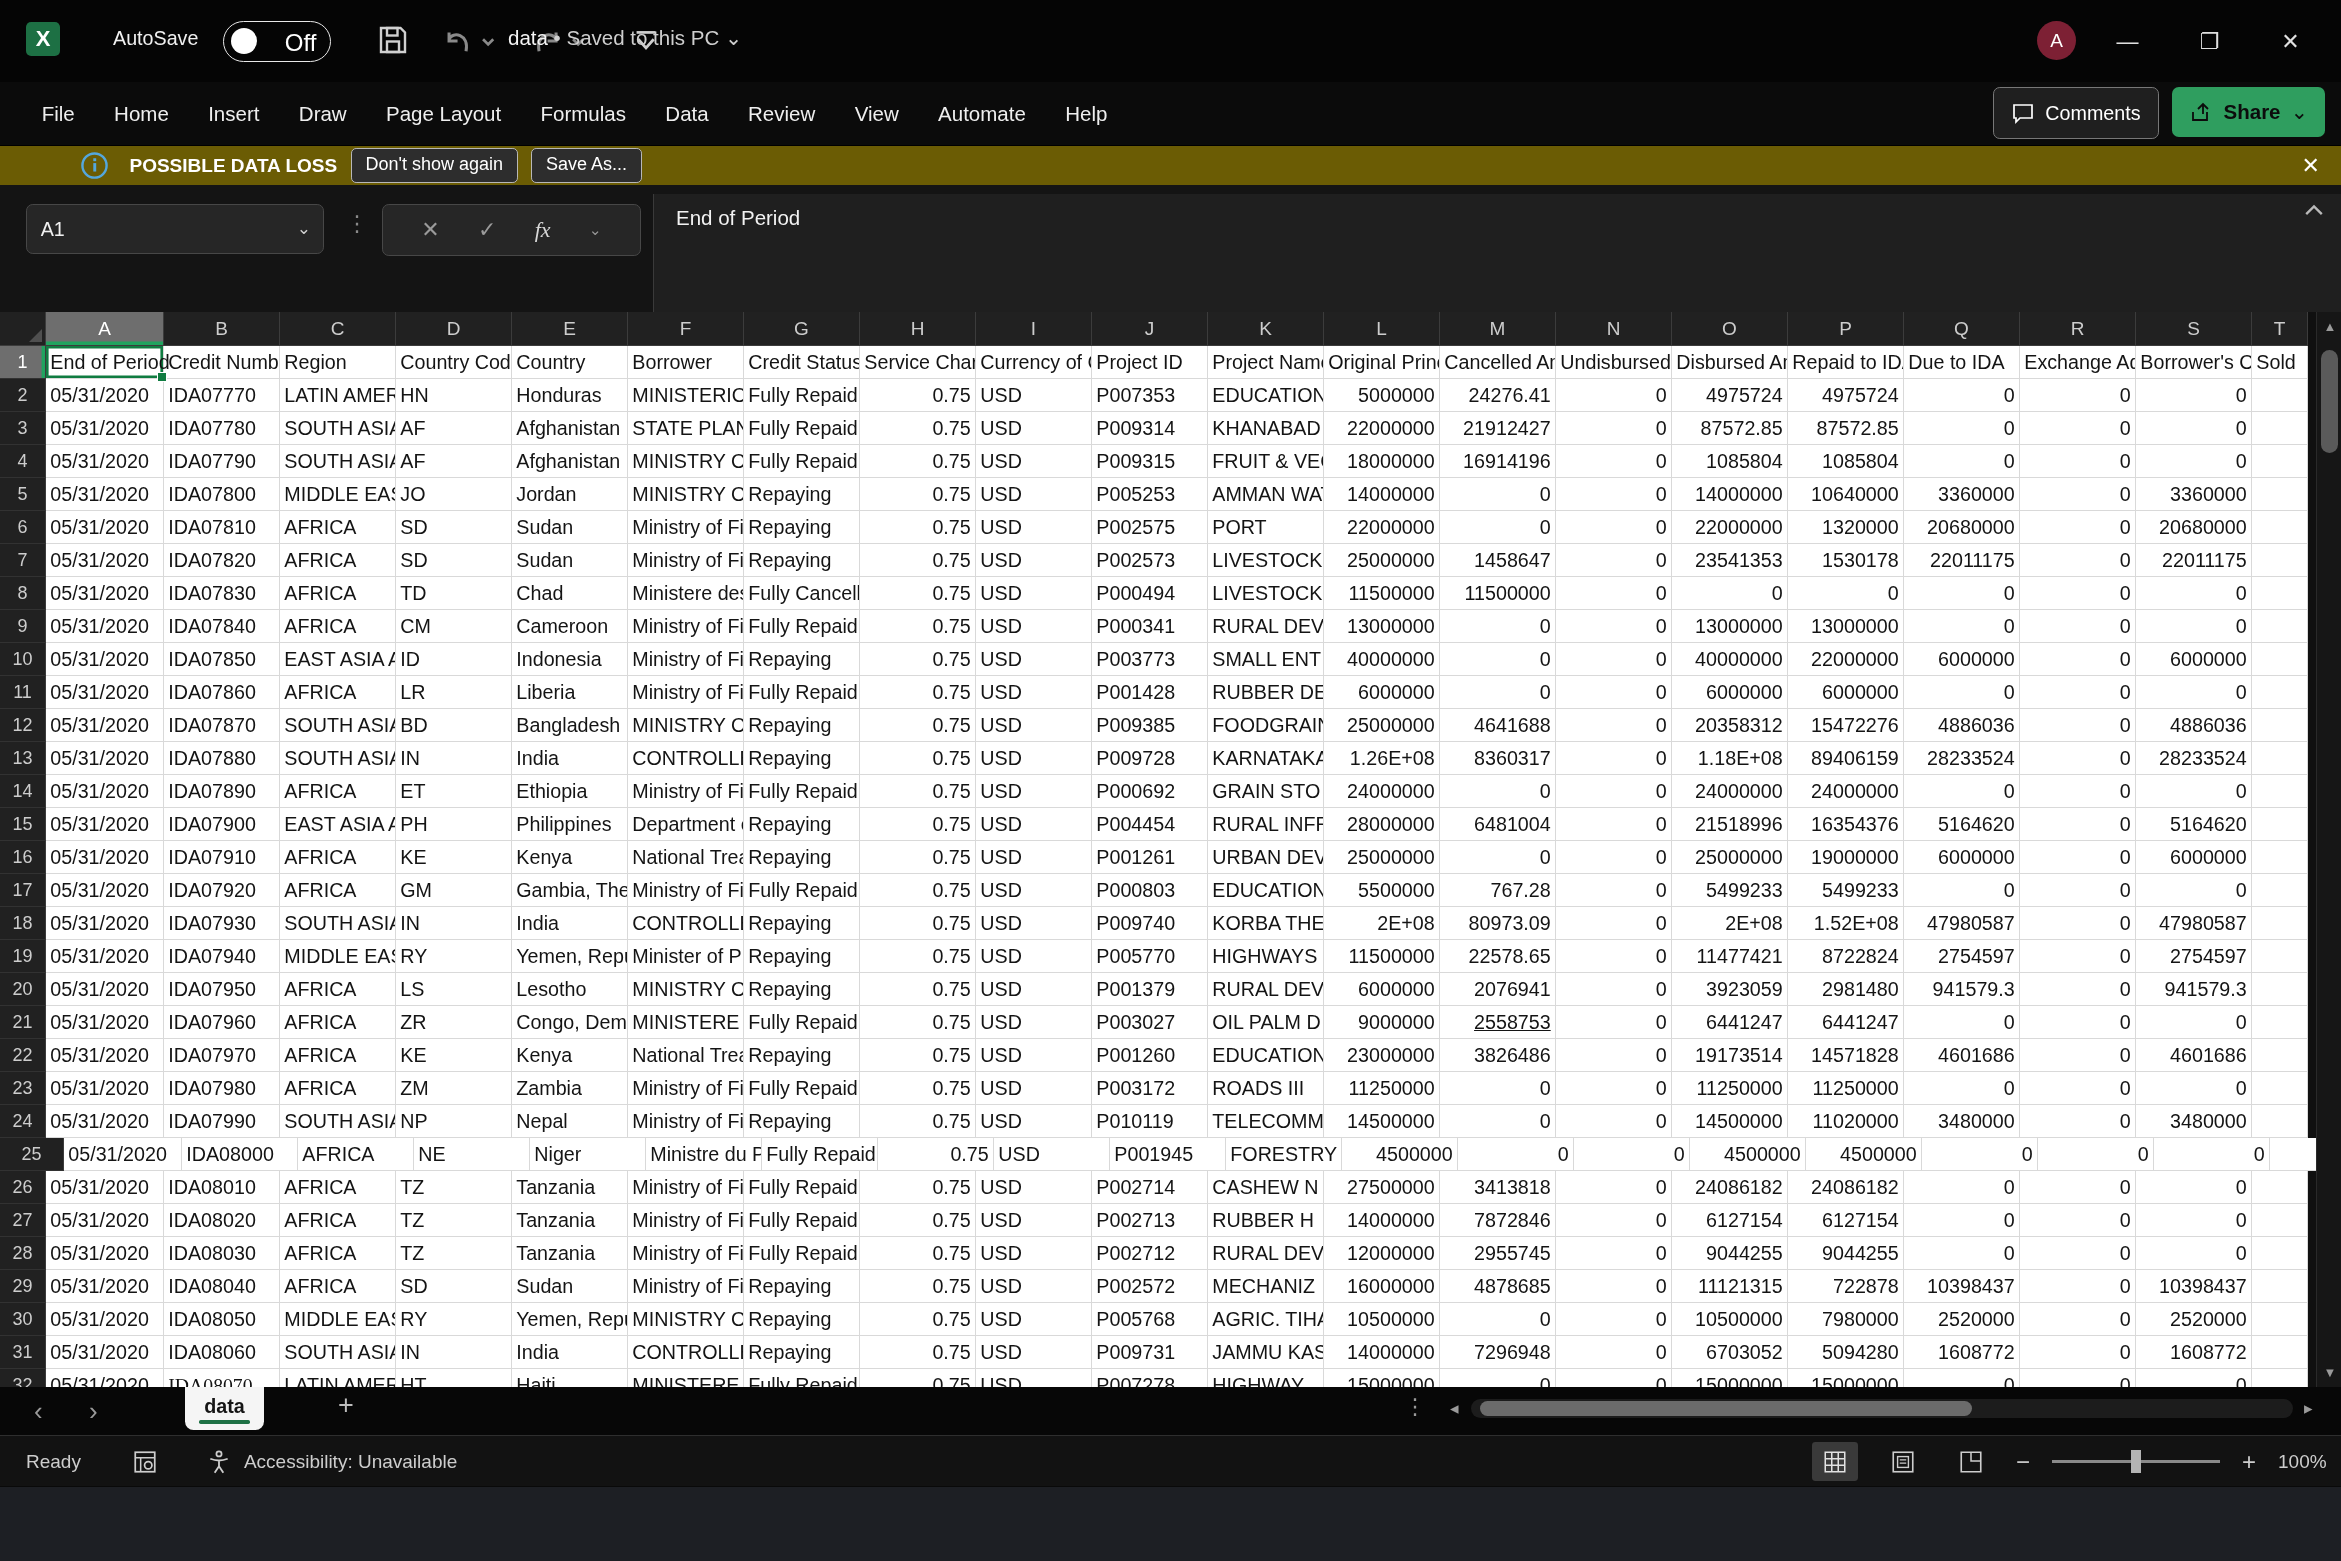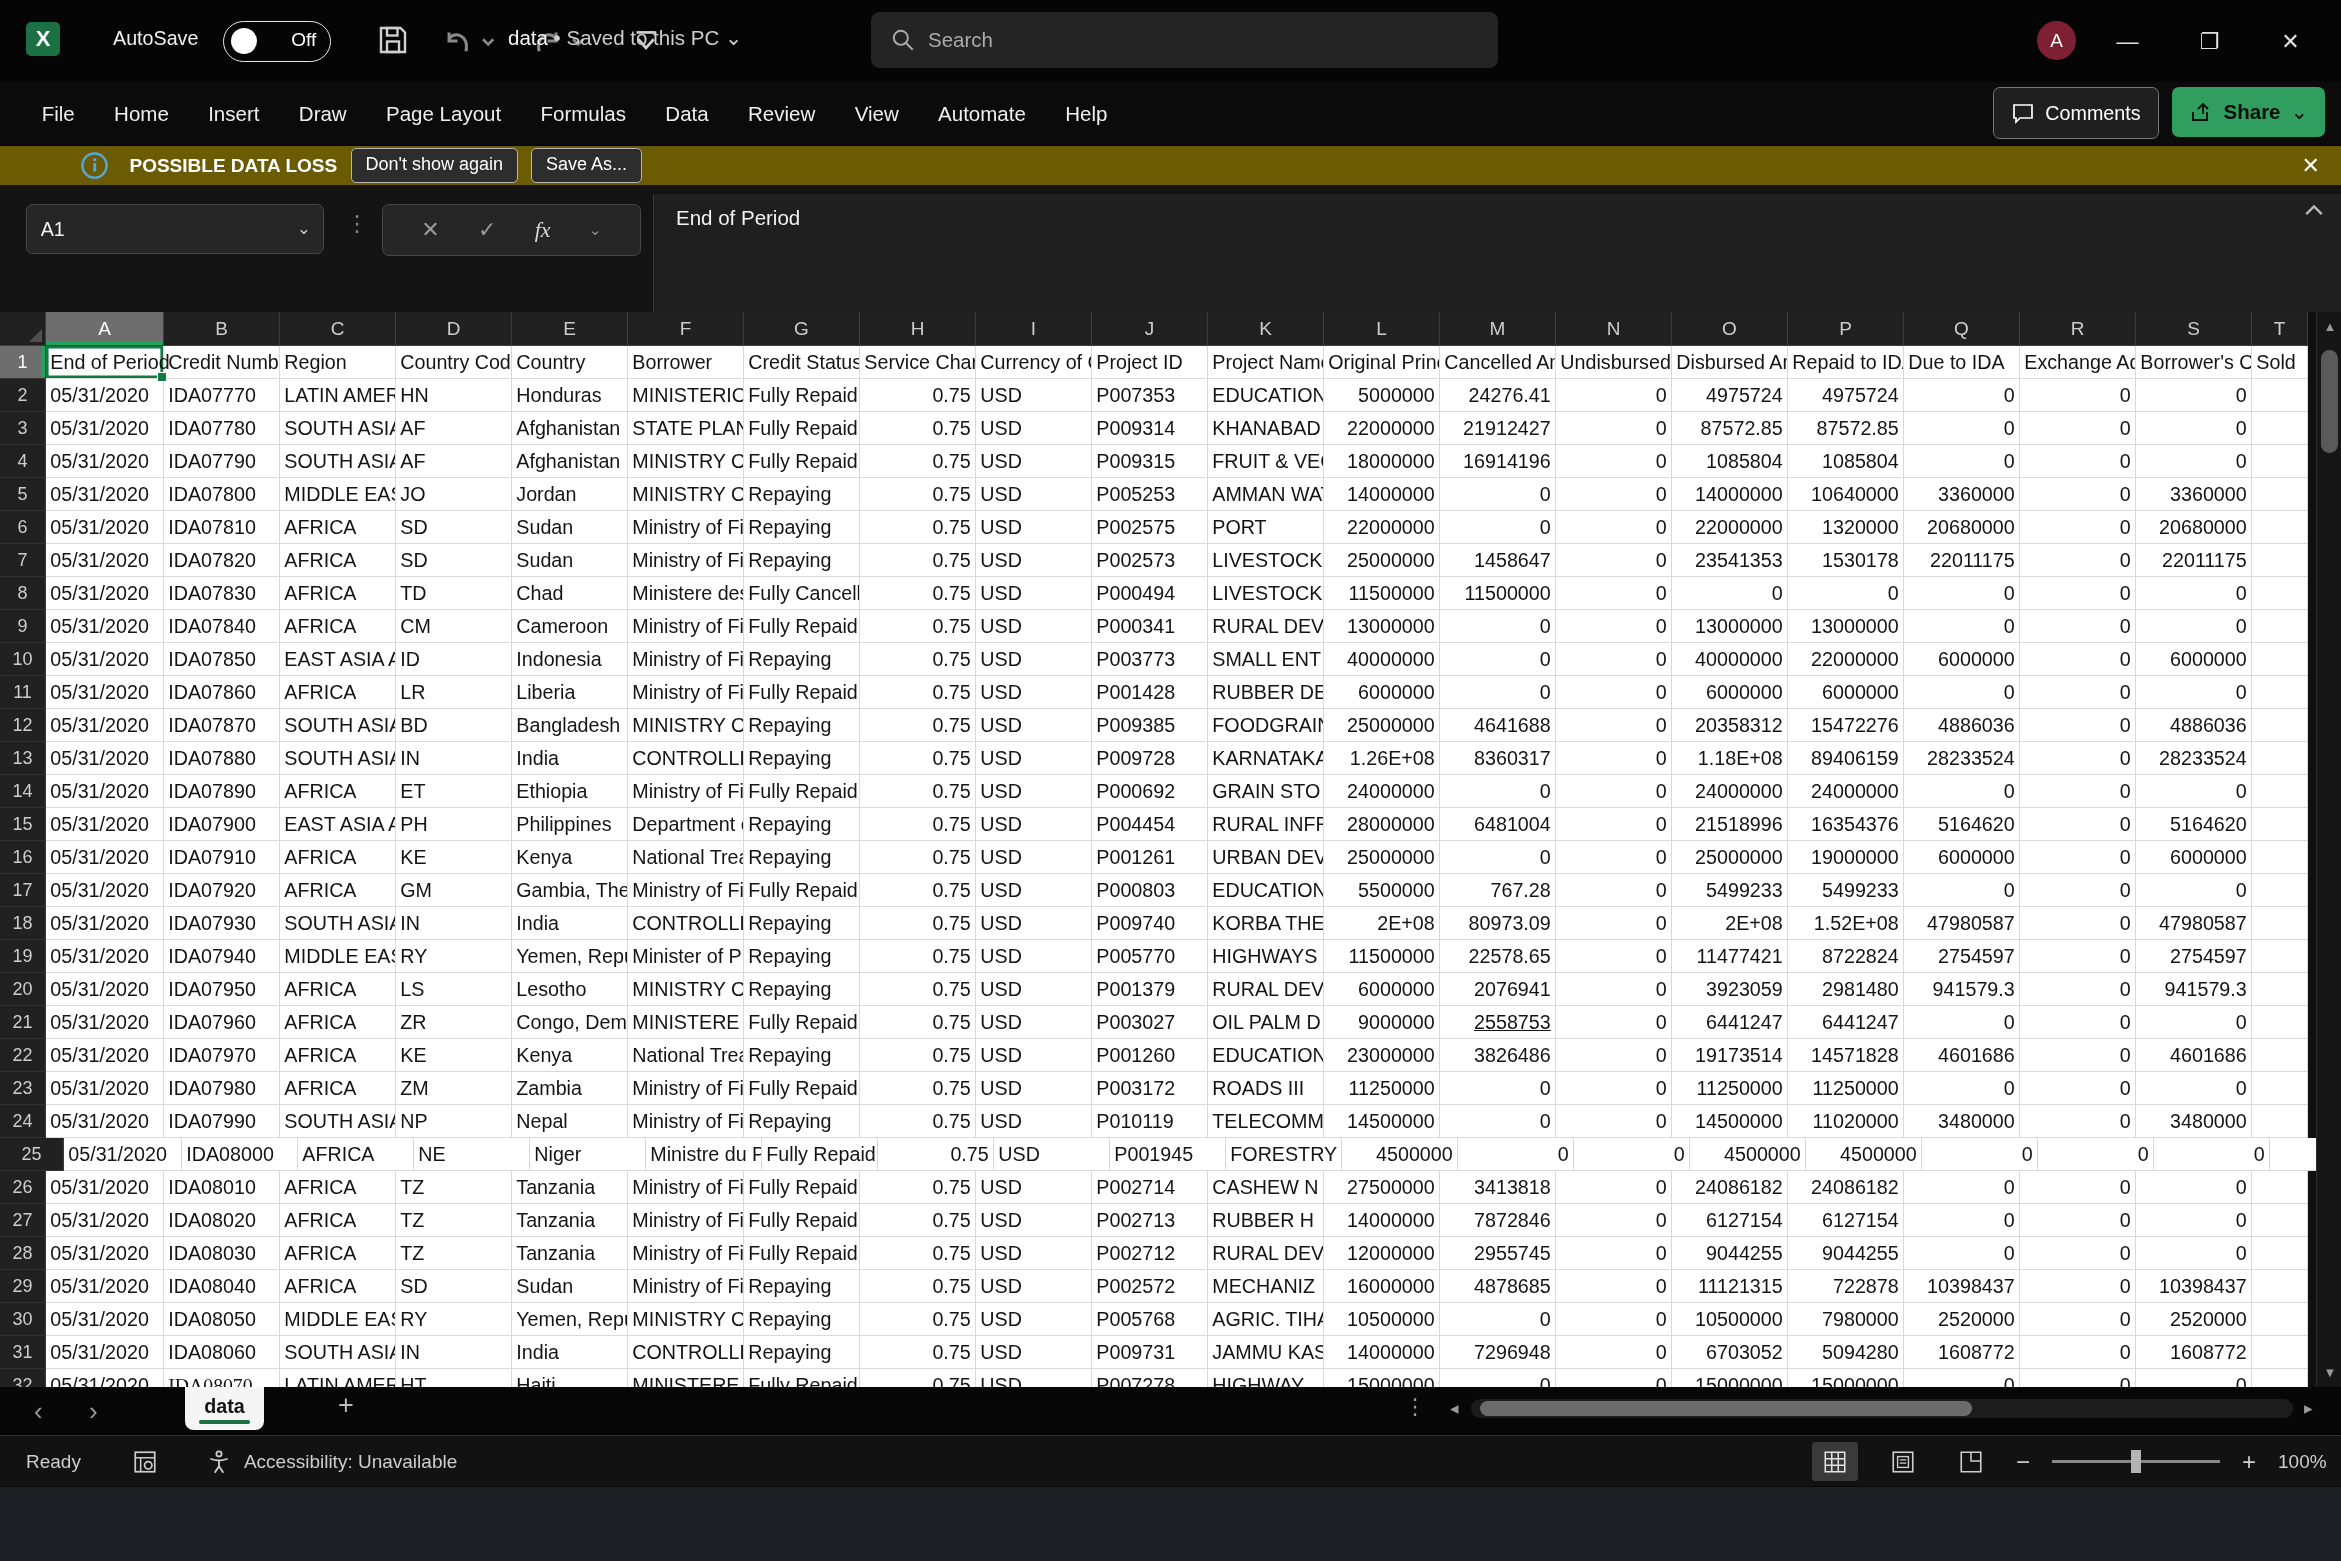--- a/index.html
+++ b/index.html
@@ -7,21 +7,21 @@
        font-family:"Liberation Sans",sans-serif;-webkit-font-smoothing:antialiased;}
   .abs{position:absolute;}
 
   
   #titlebar{left:0;top:0;width:2342px;height:82px;background:#050505;}
   #xl-logo{left:26px;top:22px;width:34px;height:34px;background:#1d7044;border-radius:5.1px;
            color:#fff;font-weight:bold;font-size:22px;line-height:34px;text-align:center;}
   #autosave-label{left:113px;top:27px;color:#f0f0f0;font-size:19.7px;}
   #autosave-toggle{left:223px;top:20.5px;width:106px;height:39px;border:1.7px solid #e8e8e8;border-radius:21.4px;}
   #autosave-knob{left:6.8px;top:6px;width:26px;height:26px;background:#fff;border-radius:50%;position:absolute;}
-  #autosave-state{position:absolute;right:13.7px;top:7.7px;color:#fff;font-size:19px;}
+  #autosave-state{position:absolute;right:13.7px;top:7.7px;color:#fff;font-size:24px;}
   .tb-icon{color:#bdbdbd;}
   #doc-title{left:508px;top:26px;color:#f5f5f5;font-size:20.5px;white-space:nowrap;}
   #doc-title .dim{color:#cfcfcf;}
   #tb-search{left:871px;top:12px;width:627px;height:56px;background:#242424;border-radius:8.6px;
              display:flex;align-items:center;color:#ababab;font-size:20.5px;}
   #tb-search svg{margin:0 12px 0 19px;}
   #avatar{left:2037px;top:21.4px;width:39px;height:39px;border-radius:50%;background:#7d2034;
           color:#fff;font-size:19px;text-align:center;line-height:39px;}
   .win-ctl{top:20.5px;width:41px;height:41px;color:#e0e0e0;font-size:22px;text-align:center;line-height:41px;}
 
@@ -137,27 +137,20 @@
   </svg>
   <svg class="abs" style="left:633px;top:29px" width="26" height="24" viewBox="0 0 15 14">
     <path d="M2 2h11" stroke="#cfcfcf" stroke-width="1.6"></path>
     <path d="M3 6l4.5 5L12 6" fill="none" stroke="#cfcfcf" stroke-width="1.6"></path>
   </svg>
   <div id="doc-title" class="abs">
     <span>data</span>
     <span class="dim">•</span>
     <span class="dim">Saved to this PC</span>
     <span class="dim">⌄</span>
-  </div>
-  <div id="tb-search" class="abs">
-    <svg width="26" height="26" viewBox="0 0 24 24">
-      <circle cx="10" cy="10" r="6.5" fill="none" stroke="#ababab" stroke-width="1.8"></circle>
-      <path d="M15 15l6 6" stroke="#ababab" stroke-width="1.8"></path>
-    </svg>
-    <span>Search</span>
   </div>
   <div id="avatar" class="abs">A</div>
   <div class="abs win-ctl" style="left:2107px">—</div>
   <div class="abs win-ctl" style="left:2189px">❐</div>
   <div class="abs win-ctl" style="left:2270px">✕</div>
 </div>
 
 <div id="ribbon" class="abs">
   <span style="width:22px"></span>
   <span class="rtab">File</span>

